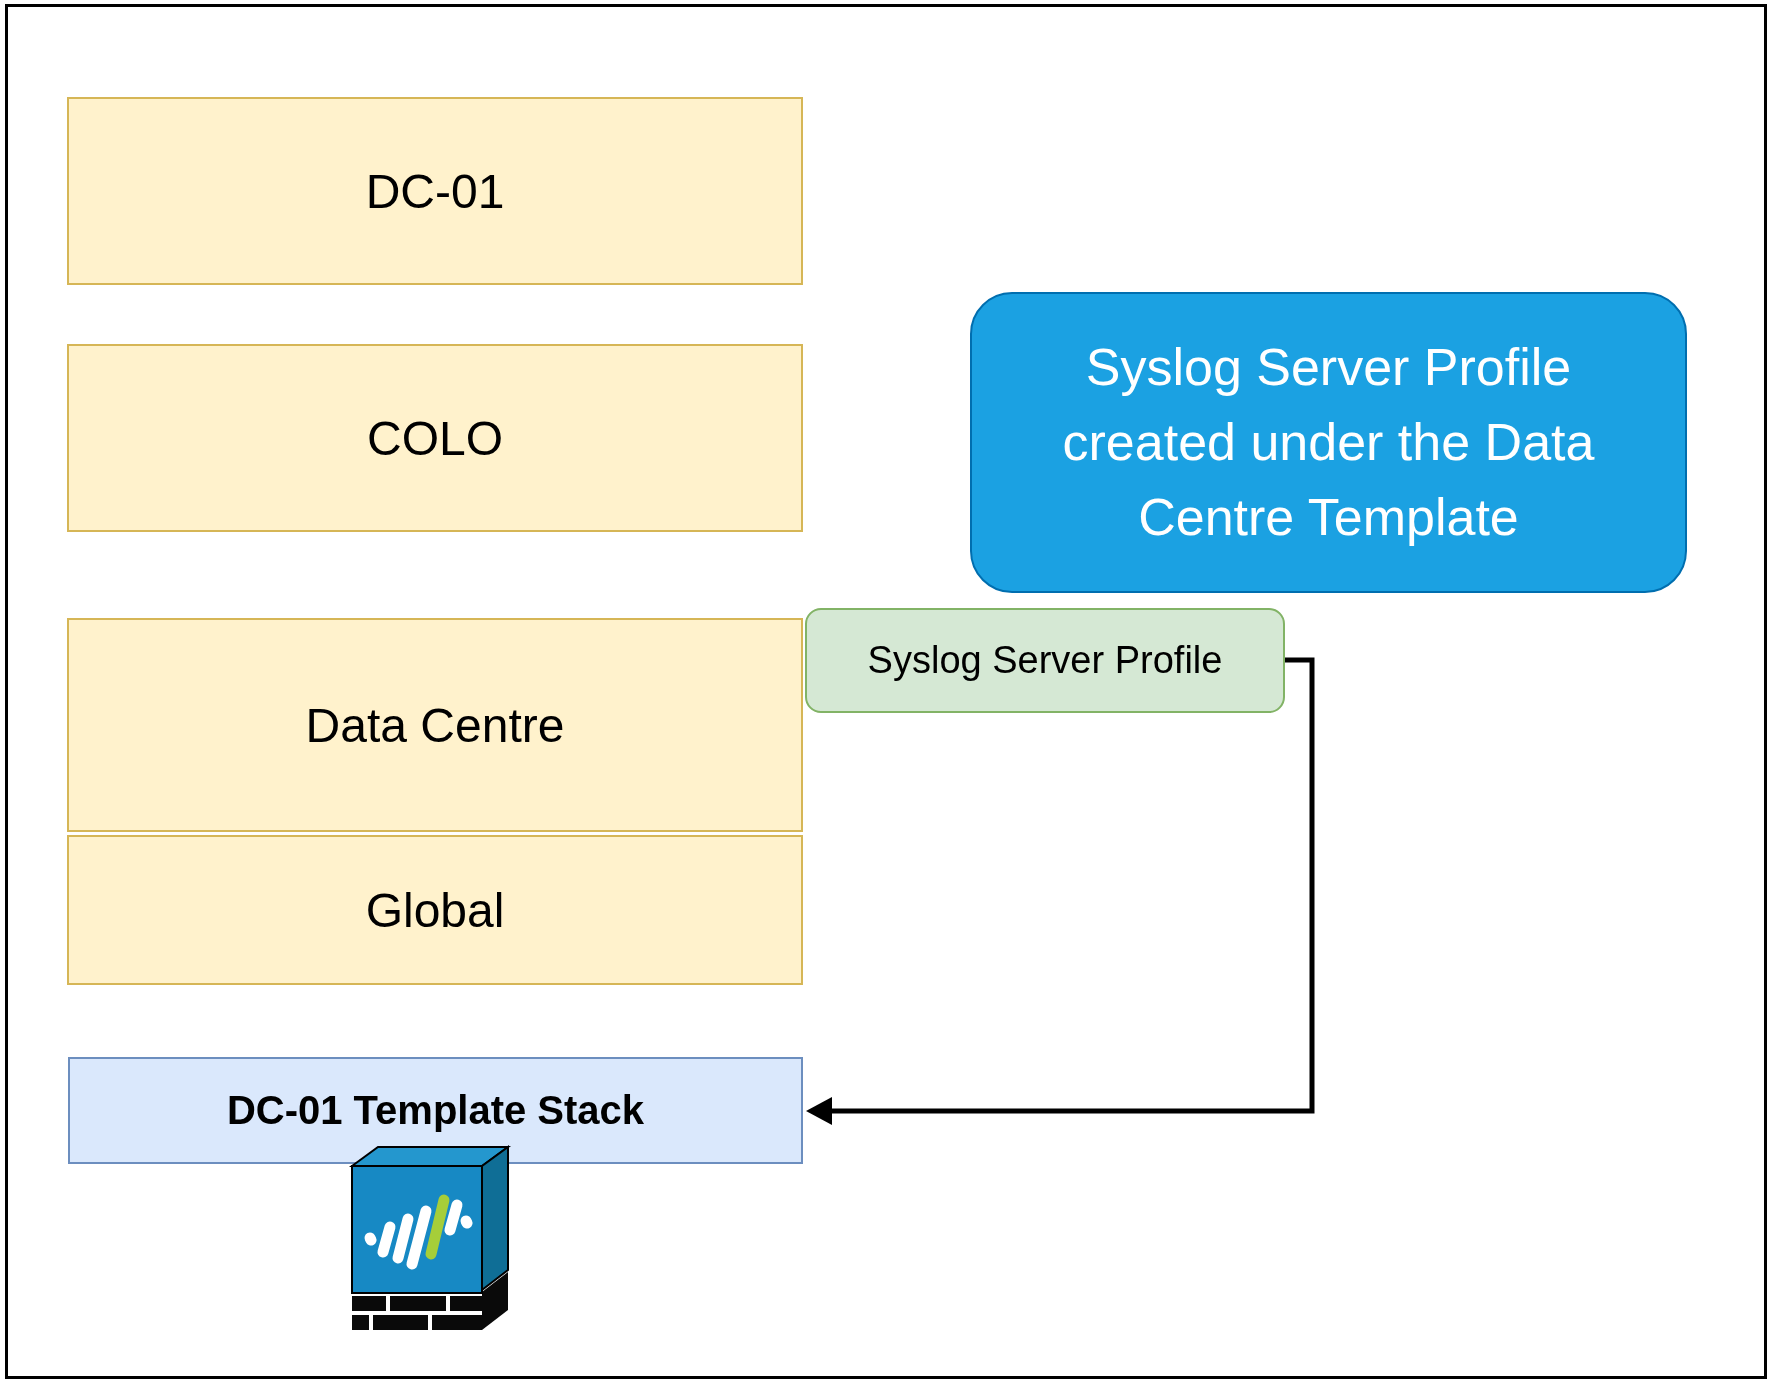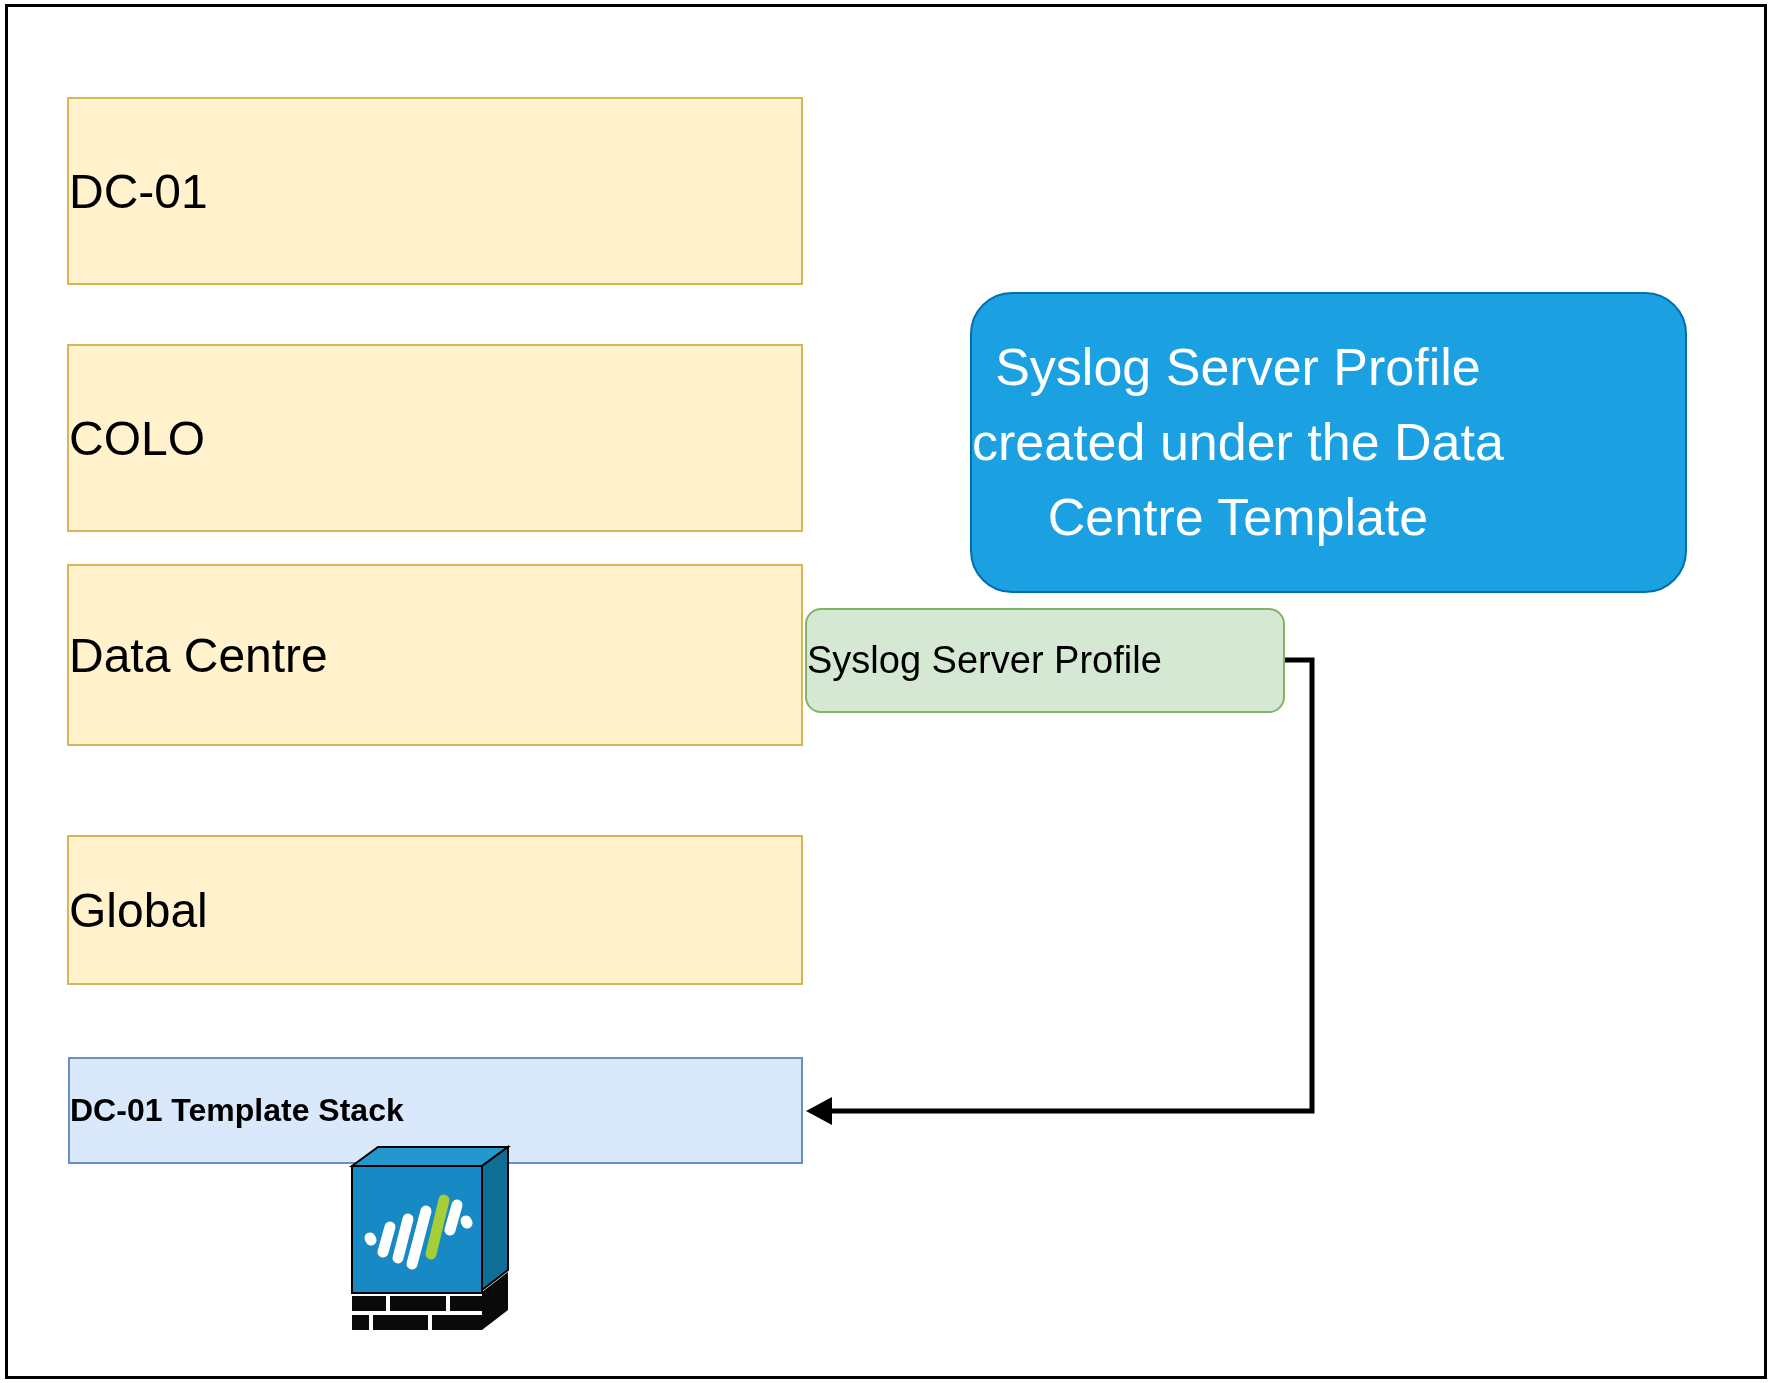--- a/index.html
+++ b/index.html
@@ -10,34 +10,34 @@
     font-family:"Liberation Sans", sans-serif;
     overflow:hidden;
   }
   .frame{
     position:absolute;left:5px;top:4px;right:5px;bottom:4px;
     border:3px solid #000000;
     pointer-events:none;
   }
   .node{
     position:absolute;
-    display:flex;align-items:center;
+    display:flex;align-items:center;justify-content:center;
     text-align:center;
     box-sizing:border-box;
     color:#000000;
   }
   .yellow-box{
     left:67px;width:736px;
     background:#FFF2CC;
     border:2px solid #D6B656;
     font-size:48px;
   }
   .yb-0{top:97px;height:188px;}
   .yb-1{top:344px;height:188px;}
-  .yb-2{top:564px;height:182px;}
+  .yb-2{top:618px;height:214px;}
   .yb-3{top:835px;height:150px;}
   .green-box{
     left:805px;top:608px;width:480px;height:105px;
     background:#D5E8D4;
     border:2px solid #82B366;
     border-radius:16px;
     font-size:38px;
   }
   .callout{
     left:970px;top:292px;width:717px;height:301px;
@@ -46,21 +46,21 @@
     border-radius:42px;
     color:#ffffff;
     font-size:52px;
     line-height:75px;
     white-space:pre-line;
   }
   .stack-box{
     left:68px;top:1057px;width:735px;height:107px;
     background:#DAE8FC;
     border:2px solid #6C8EBF;
-    font-size:32px;
+    font-size:40px;
     font-weight:bold;
   }
   .overlay{
     position:absolute;left:0;top:0;width:1772px;height:1383px;
     pointer-events:none;
   }
   .fw-icon{
     position:absolute;left:346px;top:1142px;width:168px;height:190px;
   }
 </style>

